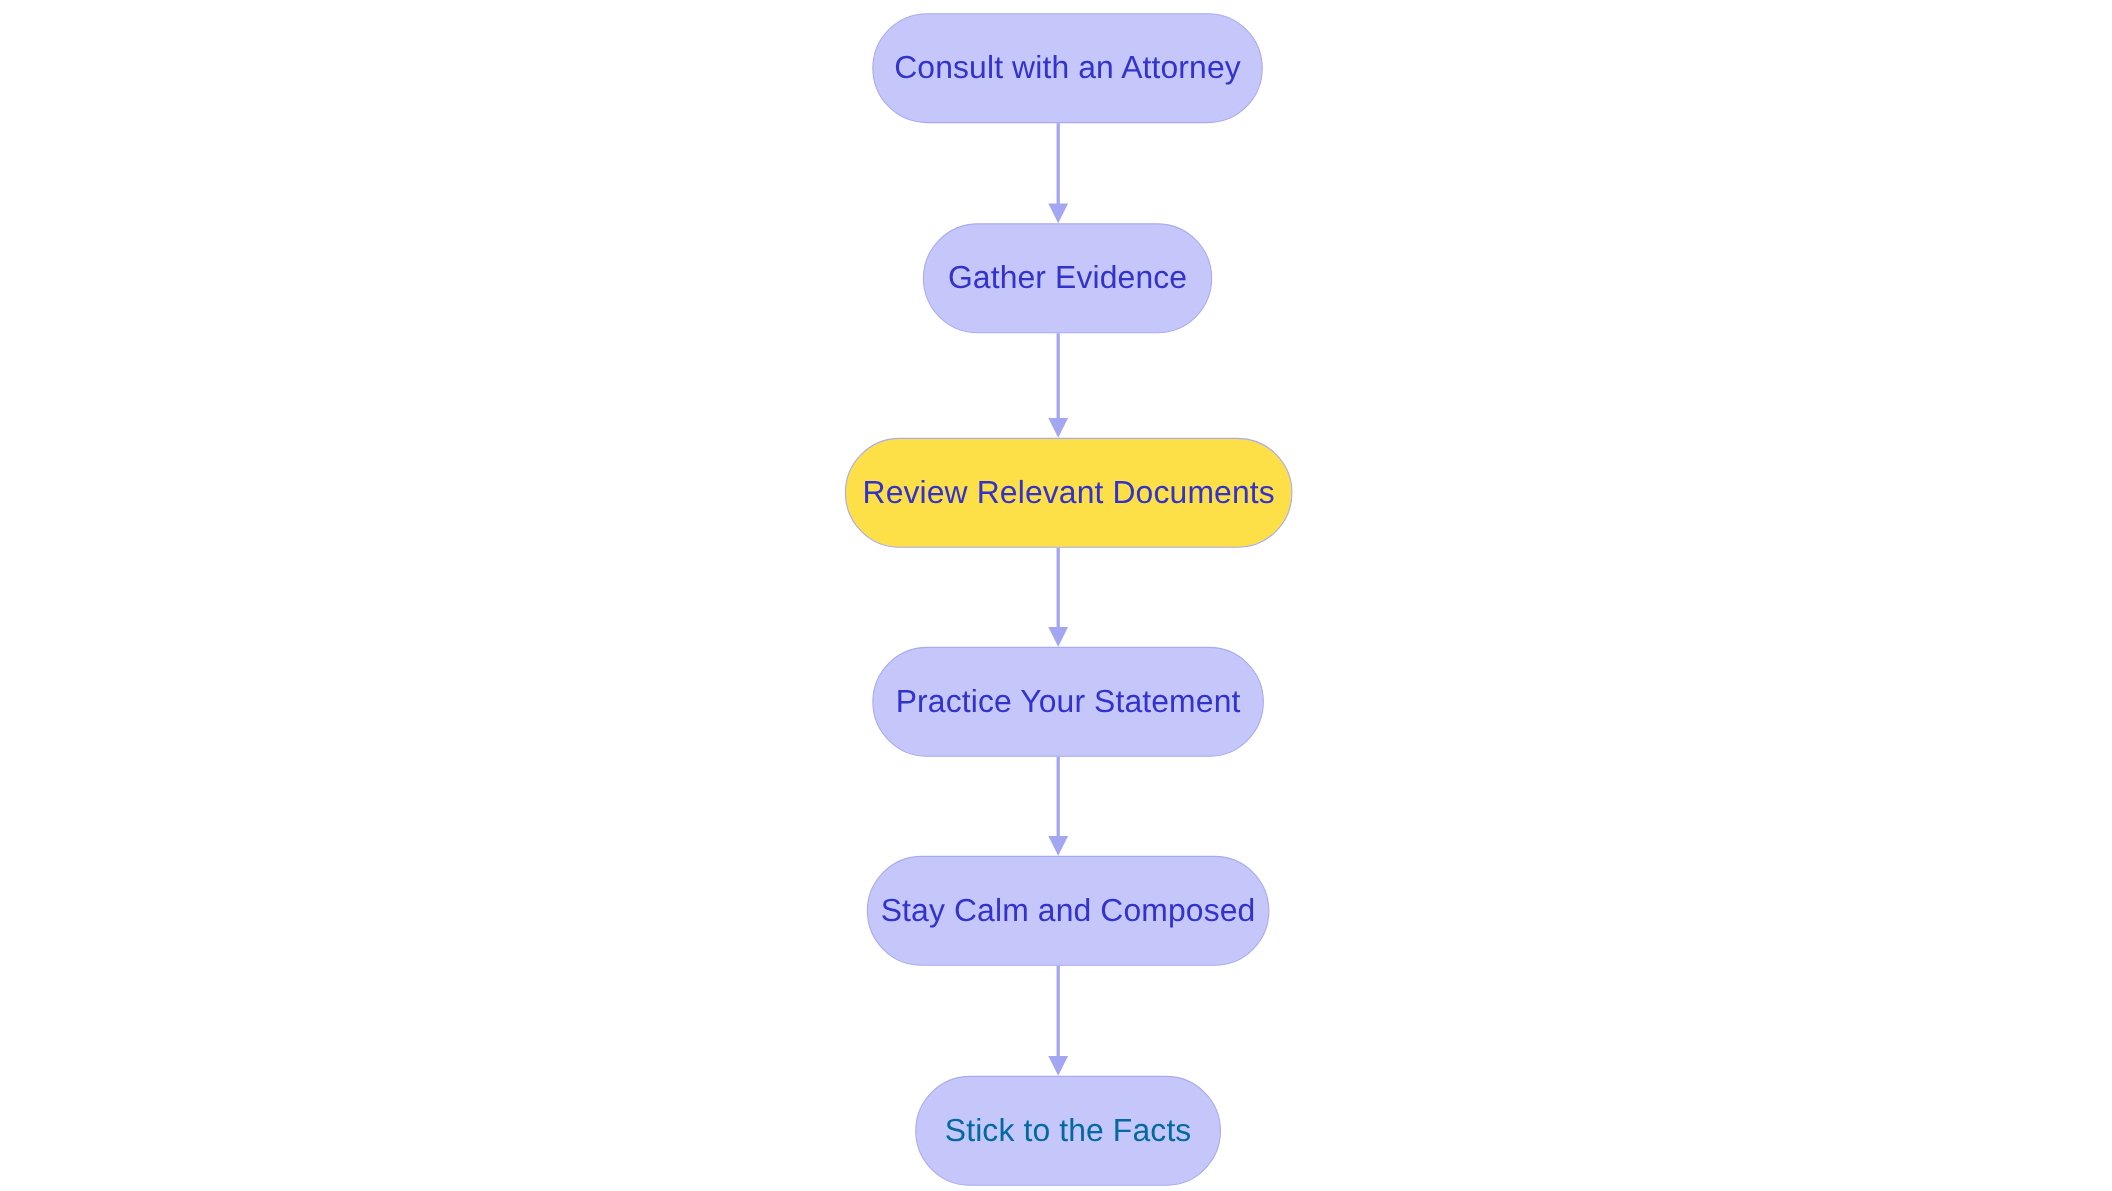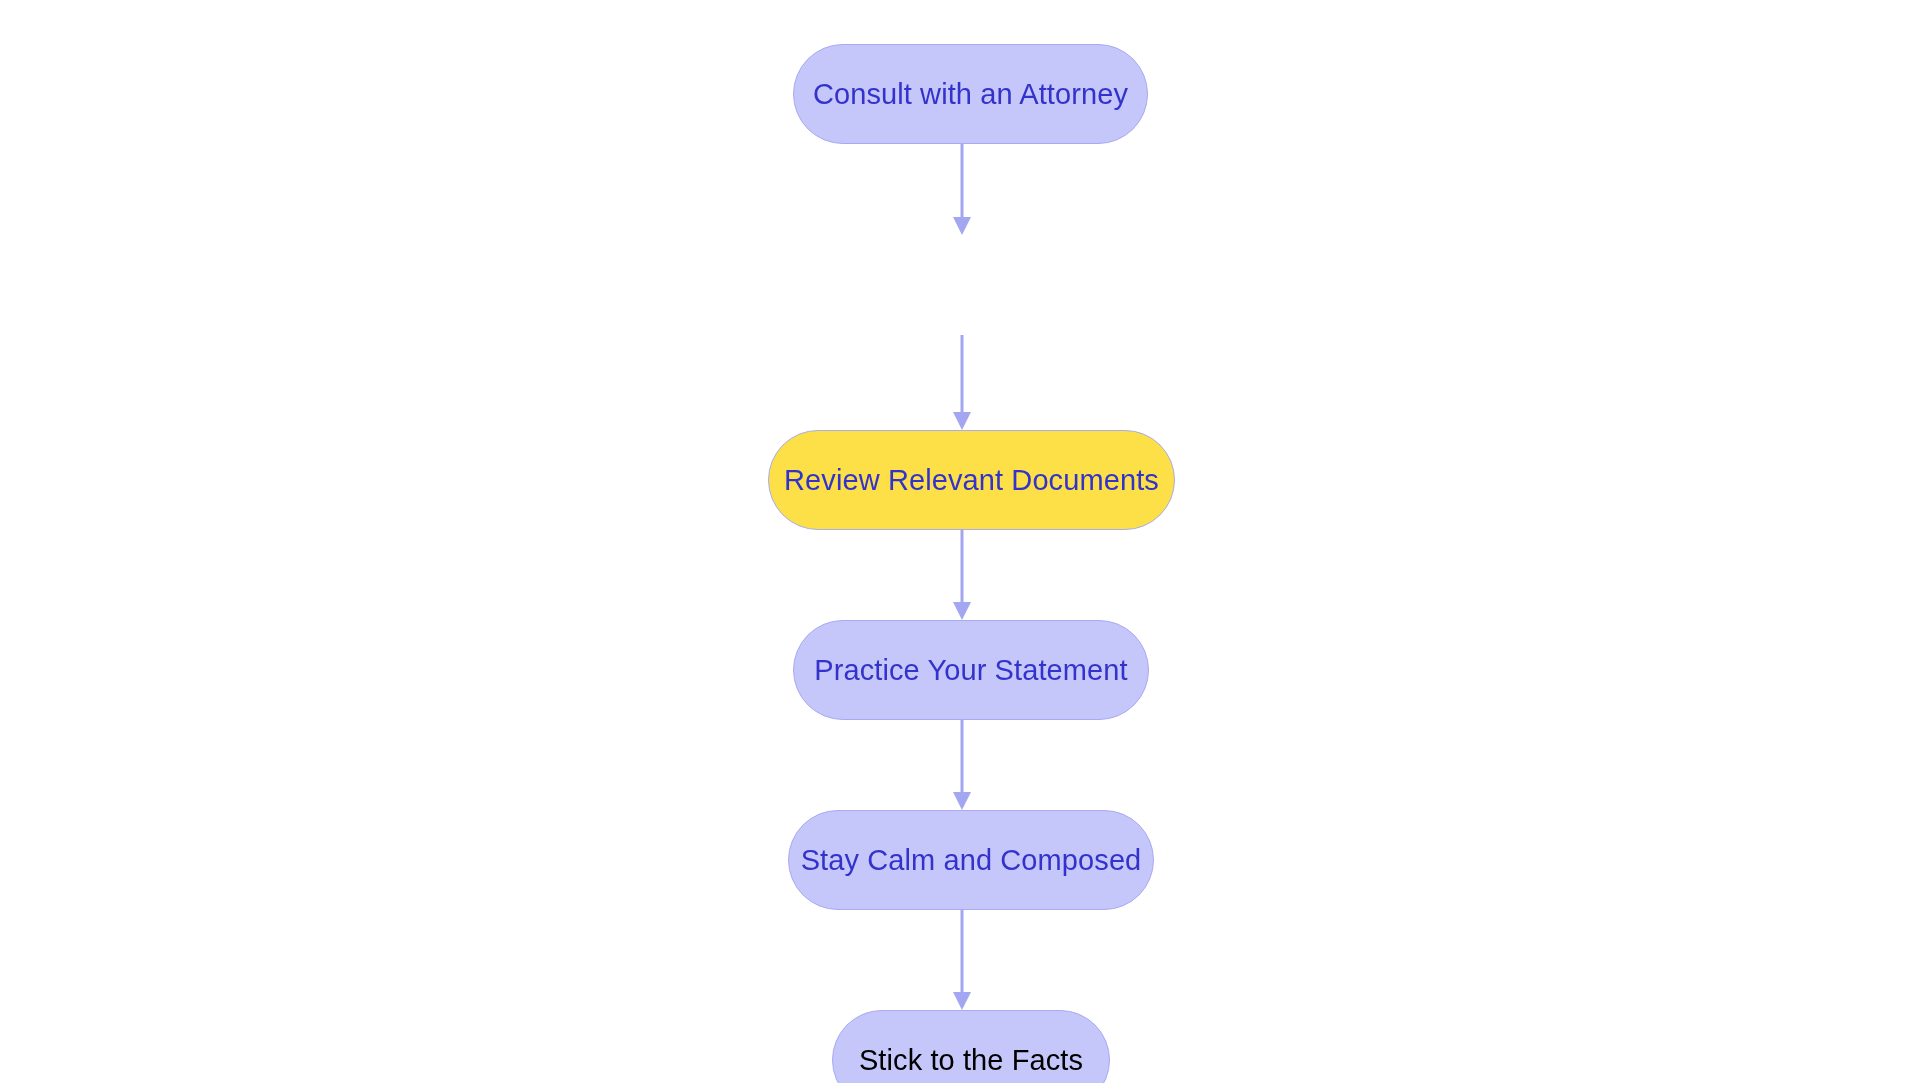--- a/index.html
+++ b/index.html
@@ -24,21 +24,20 @@
   
   .flow {
     position: absolute;
     left: 0;
     top: 0;
     width: 1920px;
     height: 944px;
     display: flex;
     flex-direction: column;
     align-items: center;
-    margin-top: 32px;
   }
 
   
   .node {
     position: absolute;
     box-sizing: border-box;
     height: 100px;
     background: #c5c6fa;
     border: 1.6px solid #a9abf0;
     border-radius: 38px;
@@ -107,26 +106,29 @@
         <div class="conn-line" style="height: 74px;"></div>
         <div class="conn-head" style="top: 72px;"></div>
       </div>
       <div class="connector" style="left: 942px; top: 878px; width: 40px; height: 100px;">
         <div class="conn-line" style="height: 84px;"></div>
         <div class="conn-head" style="top: 82px;"></div>
       </div>
       <div class="node" style="left: 793px; top: 12px; width: 355px; height: 100px; background: rgb(197, 198, 250); border-color: rgb(169, 171, 240); border-radius: 50px;">
         <span class="node-label" style="color: rgb(51, 51, 204);">Consult with an Attorney</span>
       </div>
+      <div class="node" style="left: 839px; top: 203px; width: 263px; height: 100px; background: rgb(197, 198, 250); border-color: rgb(169, 171, 240); border-radius: 50px;">
+        <span class="node-label" style="color: rgb(51, 51, 204);">Gather Evidence</span>
+      </div>
       <div class="node" style="left: 768px; top: 398px; width: 407px; height: 100px; background: #fde047; border-color: rgb(169, 171, 240); border-radius: 50px;">
         <span class="node-label" style="color: rgb(51, 51, 204);">Review Relevant Documents</span>
       </div>
       <div class="node" style="left: 793px; top: 588px; width: 356px; height: 100px; background: rgb(197, 198, 250); border-color: rgb(169, 171, 240); border-radius: 50px;">
         <span class="node-label" style="color: rgb(51, 51, 204);">Practice Your Statement</span>
       </div>
       <div class="node" style="left: 788px; top: 778px; width: 366px; height: 100px; background: rgb(197, 198, 250); border-color: rgb(169, 171, 240); border-radius: 50px;">
         <span class="node-label" style="color: rgb(51, 51, 204);">Stay Calm and Composed</span>
       </div>
       <div class="node" style="left: 832px; top: 978px; width: 278px; height: 100px; background: rgb(197, 198, 250); border-color: rgb(169, 171, 240); border-radius: 50px;">
-        <span class="node-label" style="color: #000000;">Stick to the Facts</span>
+        <span class="node-label" style="color: #0369a1;">Stick to the Facts</span>
       </div>
     </div>
 </div>
 
 </body></html>

